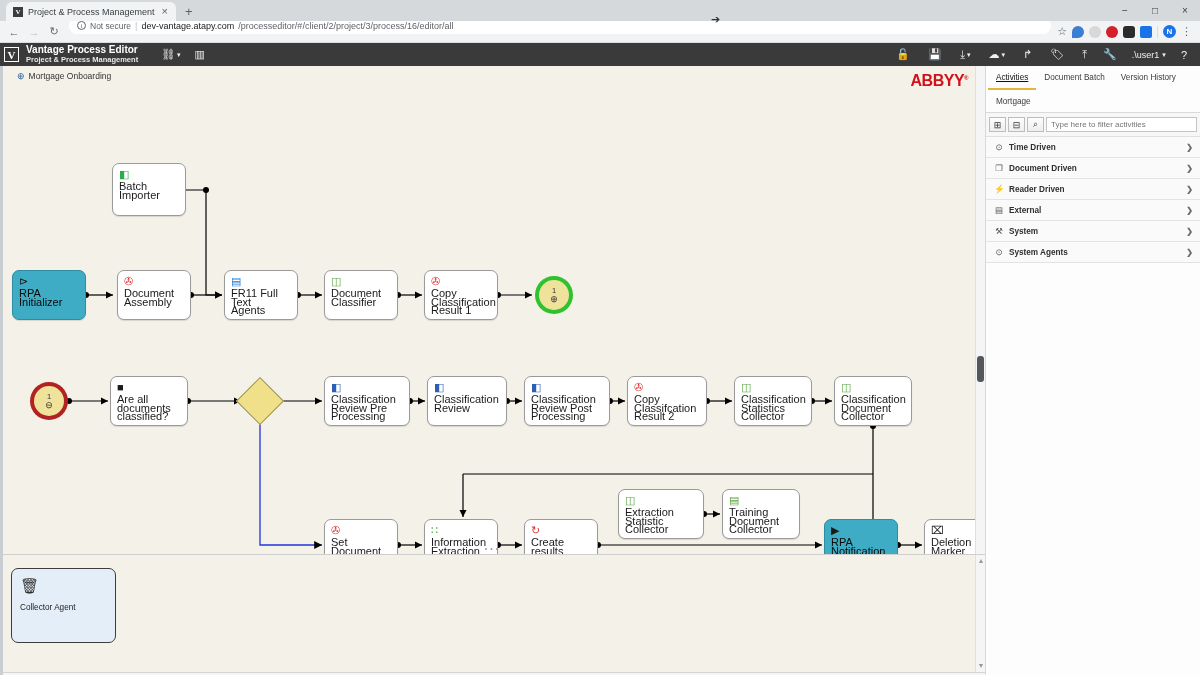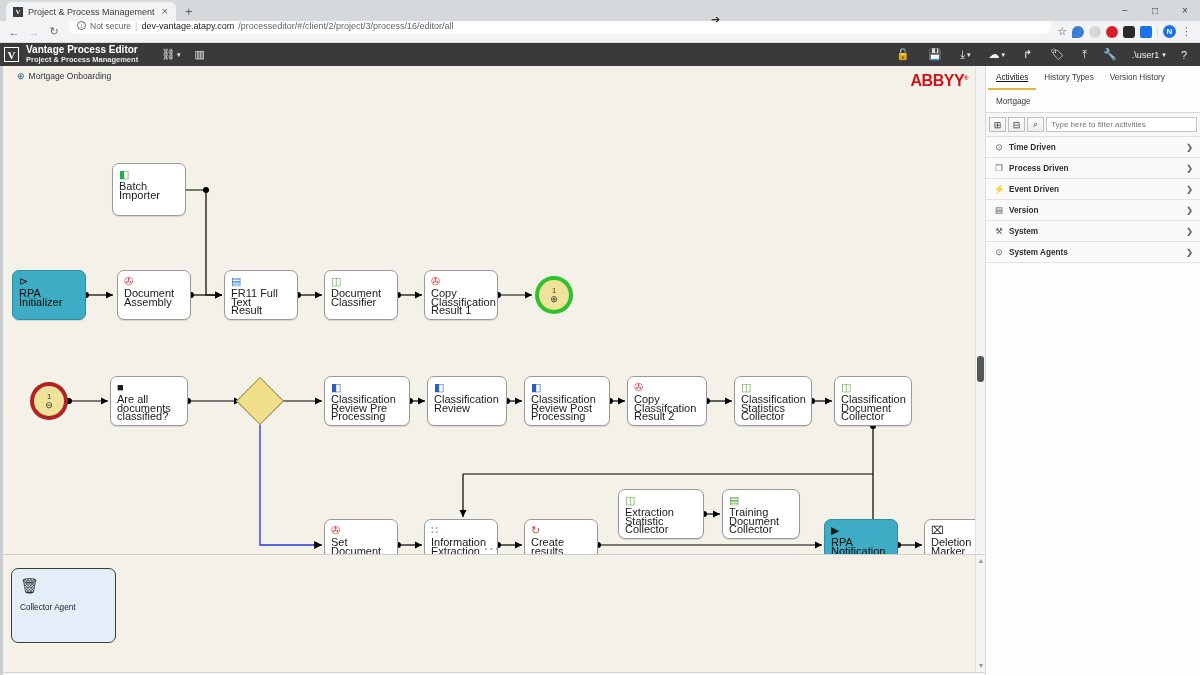--- a/index.html
+++ b/index.html
@@ -513,21 +513,21 @@
 Initializer</div>
           </div>
           <div class="node" style="left: 114px; top: 204px; width: 74px; height: 50px;">
             <div class="node-icon" style="color: rgb(224, 49, 49);">✇</div>
             <div class="node-label">Document
 Assembly</div>
           </div>
           <div class="node" style="left: 221px; top: 204px; width: 74px; height: 50px;">
             <div class="node-icon" style="color: rgb(43, 123, 214);">▤</div>
             <div class="node-label">FR11 Full Text
-Result</div>
+Agents</div>
           </div>
           <div class="node" style="left: 321px; top: 204px; width: 74px; height: 50px;">
             <div class="node-icon" style="color: rgb(90, 168, 69);">◫</div>
             <div class="node-label">Document
 Classifier</div>
           </div>
           <div class="node" style="left: 421px; top: 204px; width: 74px; height: 50px;">
             <div class="node-icon" style="color: rgb(224, 49, 49);">✇</div>
             <div class="node-label">Copy
 Classification
@@ -637,51 +637,51 @@
       
       
       
       
     </div>
   </div>
 
   <div class="side-panel">
     <div class="tabs-row">
       <div class="ptab active">Activities</div>
-      <div class="ptab">History Types</div>
+      <div class="ptab">Document Batch</div>
       <div class="ptab">Version History</div>
       <div class="ptab">Mortgage</div>
     </div>
 
     <div class="filter-row">
       <div class="fbtn">⊞</div>
       <div class="fbtn">⊟</div>
       <div class="fbtn">⌕</div>
       <input class="filter-input" type="text" placeholder="Type here to filter activities" style="">
     </div>
 
     <div id="cat-layer">
         <div class="cat-row">
           <span class="cat-icon">⊙</span>
           <span class="cat-label">Time Driven</span>
           <span class="cat-chev">❯</span>
         </div>
         <div class="cat-row">
           <span class="cat-icon">❐</span>
-          <span class="cat-label">Process Driven</span>
+          <span class="cat-label">Document Driven</span>
           <span class="cat-chev">❯</span>
         </div>
         <div class="cat-row">
           <span class="cat-icon">⚡</span>
-          <span class="cat-label">Event Driven</span>
+          <span class="cat-label">Reader Driven</span>
           <span class="cat-chev">❯</span>
         </div>
         <div class="cat-row">
           <span class="cat-icon">▤</span>
-          <span class="cat-label">Version</span>
+          <span class="cat-label">External</span>
           <span class="cat-chev">❯</span>
         </div>
         <div class="cat-row">
           <span class="cat-icon">⚒</span>
           <span class="cat-label">System</span>
           <span class="cat-chev">❯</span>
         </div>
         <div class="cat-row">
           <span class="cat-icon">⊙</span>
           <span class="cat-label">System Agents</span>

